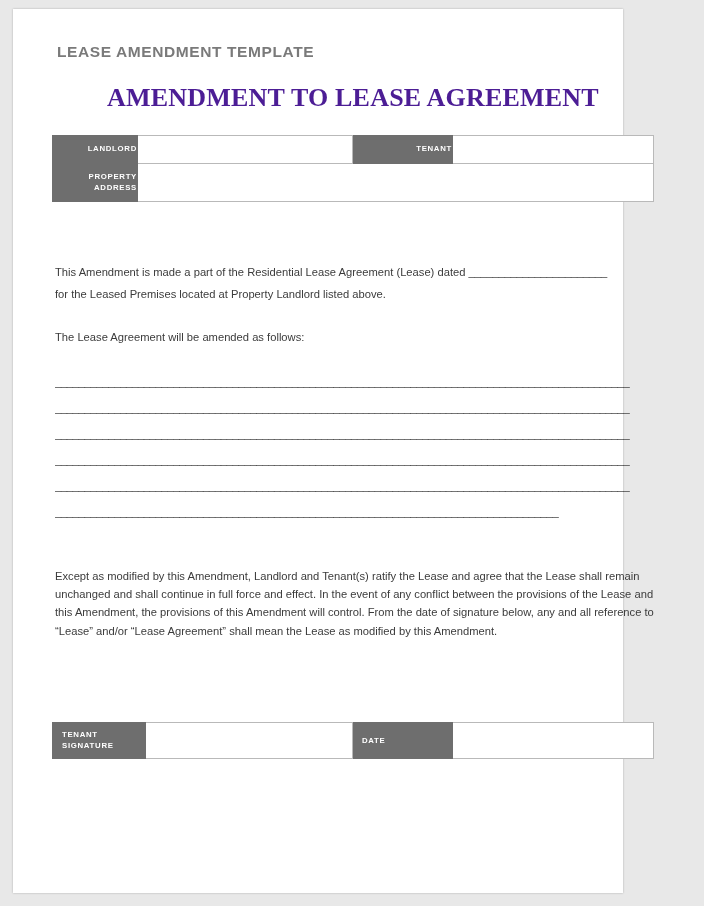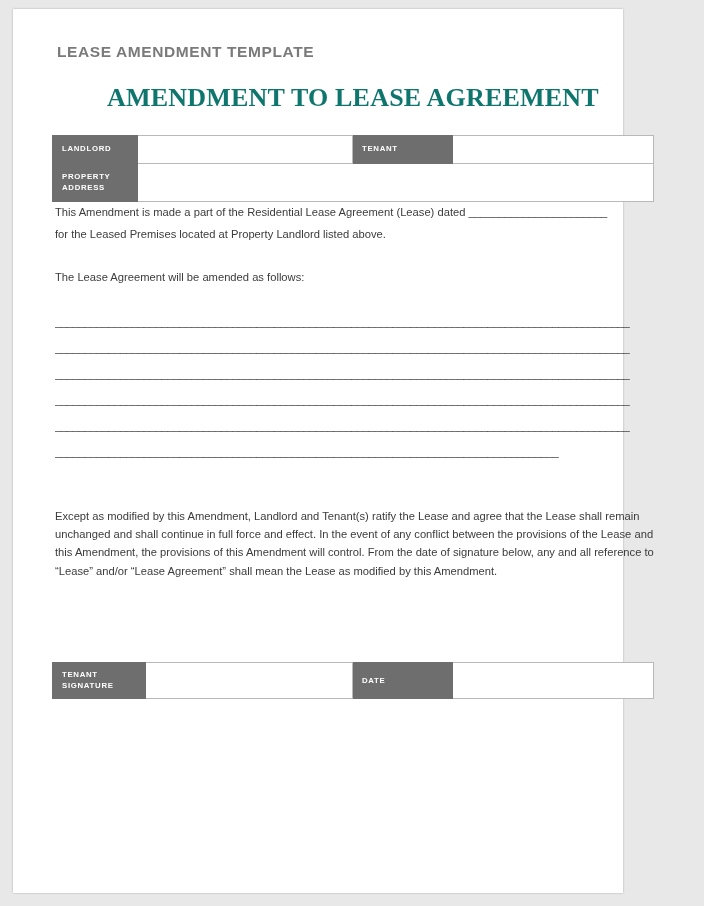--- a/index.html
+++ b/index.html
@@ -33,32 +33,33 @@
     font-weight: bold;
     color: #7a7a7a;
     letter-spacing: 0.6px;
     margin: 12px 0 0 14px;
   }
   .doc-title {
     text-align: center;
     font-family: "Liberation Serif", serif;
     font-size: 26px;
     font-weight: bold;
-    color: #0f766e;
+    color: #4c1d95;
     margin-top: 22px;
     letter-spacing: 0.2px;
   }
 
   
   .grid {
     margin-top: 22px;
     margin-left: 9px;
     width: 602px;
     border-collapse: collapse;
     table-layout: fixed;
+    text-align: right;
   }
   .grid td {
     border: 1px solid #b9b9b9;
     height: 27px;
     padding: 0;
     vertical-align: middle;
   }
   .lbl {
     background: #6e6e6e;
     color: #ffffff;
@@ -71,20 +72,21 @@
   }
   .lbl.tall {
     height: 37px;
   }
   .blank {
     background: #ffffff;
   }
 
   
   .body-block {
+    margin-top: 60px;
     margin-left: 12px;
     width: 600px;
     font-size: 11.2px;
     color: #3b3b3b;
     line-height: 1.92;
   }
   .body-block p {
     margin: 0;
   }
   .para-2 {

